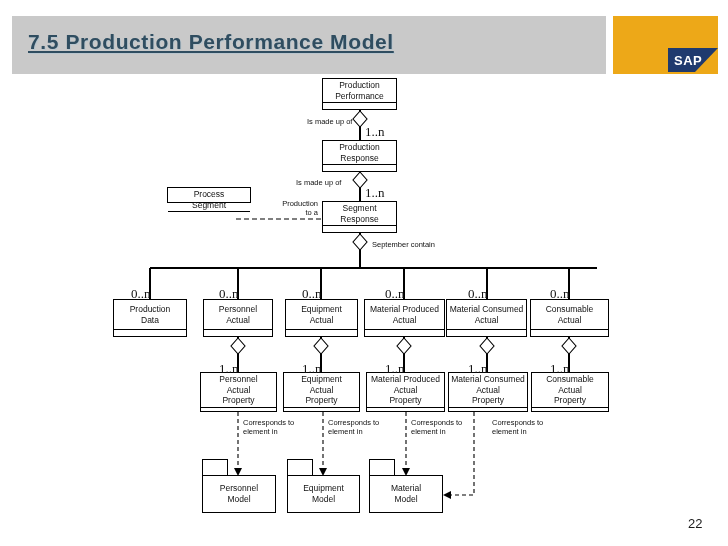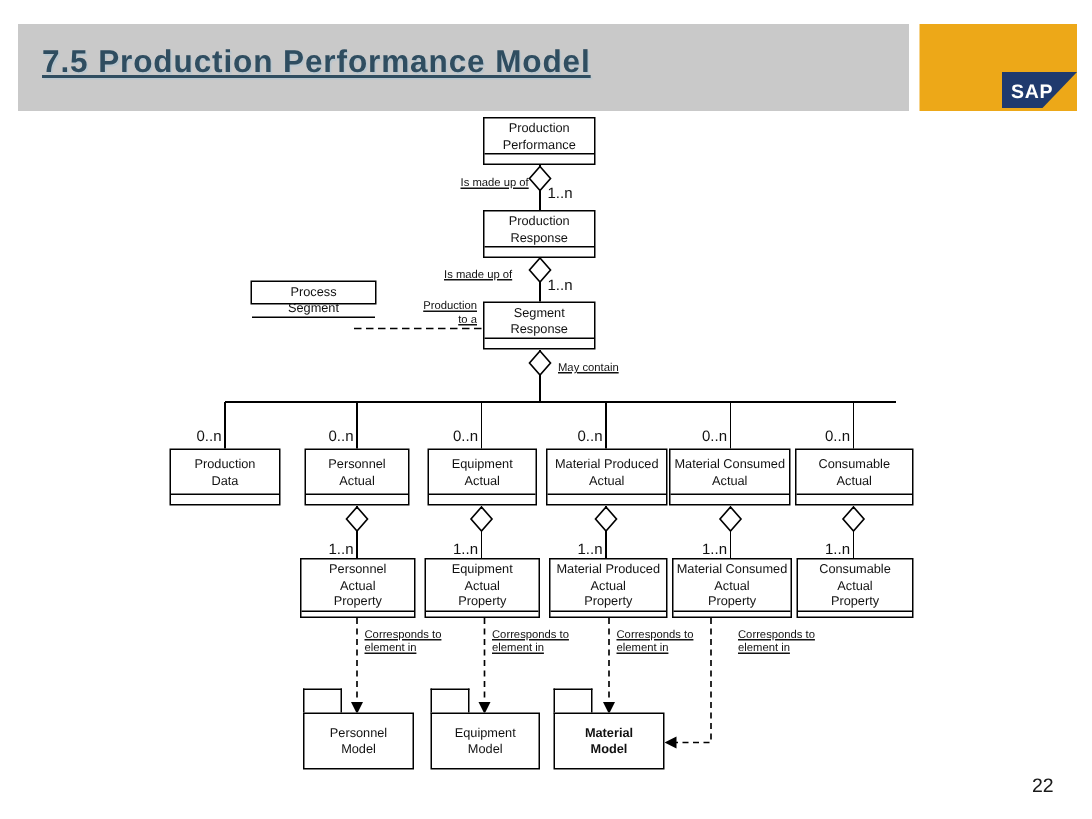--- a/index.html
+++ b/index.html
@@ -61,24 +61,23 @@
   .pkg .body{
     position:absolute;left:0;top:16px;right:0;bottom:0;
     box-sizing:border-box;border:1px solid #000;background:#fff;
     display:flex;align-items:center;justify-content:center;text-align:center;
     font-size:8.5px;color:#111;line-height:1.3;white-space:pre-line;
   }
 
   .lbl{
     position:absolute;font-size:7.5px;color:#111;line-height:1.25;
     white-space:pre-line;
-    text-decoration:underline;
   }
   .mult{
-    position:absolute;font-size:10px;color:#111;white-space:nowrap;
+    position:absolute;font-size:13px;color:#111;white-space:nowrap;font-family:Liberation Serif, serif;
   }
 </style>
 </head>
 <body>
 
 <div class="slide">
 
   <div class="title-banner"></div>
   <div class="title-text">7.5 Production Performance Model</div>
 
@@ -234,31 +233,31 @@
     <div class="pkg" style="left:202px;top:459px;width:74px;height:54px;">
       <div class="tab"></div>
       <div class="body">Personnel
 Model</div>
     </div>
     <div class="pkg" style="left:287px;top:459px;width:73px;height:54px;">
       <div class="tab"></div>
       <div class="body">Equipment
 Model</div>
     </div>
-    <div class="pkg" style="left:369px;top:459px;width:74px;height:54px;font-weight:bold;">
+    <div class="pkg" style="left:369px;top:459px;width:74px;height:54px;">
       <div class="tab"></div>
       <div class="body">Material
 Model</div>
     </div>
 
     <div class="lbl" style="left:307px;top:117px;">Is made up of</div>
     <div class="lbl" style="left:296px;top:178px;">Is made up of</div>
     <div class="lbl" style="left:274px;top:199px;text-align:right;width:44px;">Production
 to a</div>
-    <div class="lbl" style="left:372px;top:240px;">May contain</div>
+    <div class="lbl" style="left:372px;top:240px;">September contain</div>
     <div class="lbl" style="left:243px;top:418px;">Corresponds to
 element in</div>
     <div class="lbl" style="left:328px;top:418px;">Corresponds to
 element in</div>
     <div class="lbl" style="left:411px;top:418px;">Corresponds to
 element in</div>
     <div class="lbl" style="left:492px;top:418px;">Corresponds to
 element in</div>
 
     <div class="mult" style="left:365px;top:124px;">1..n</div>

